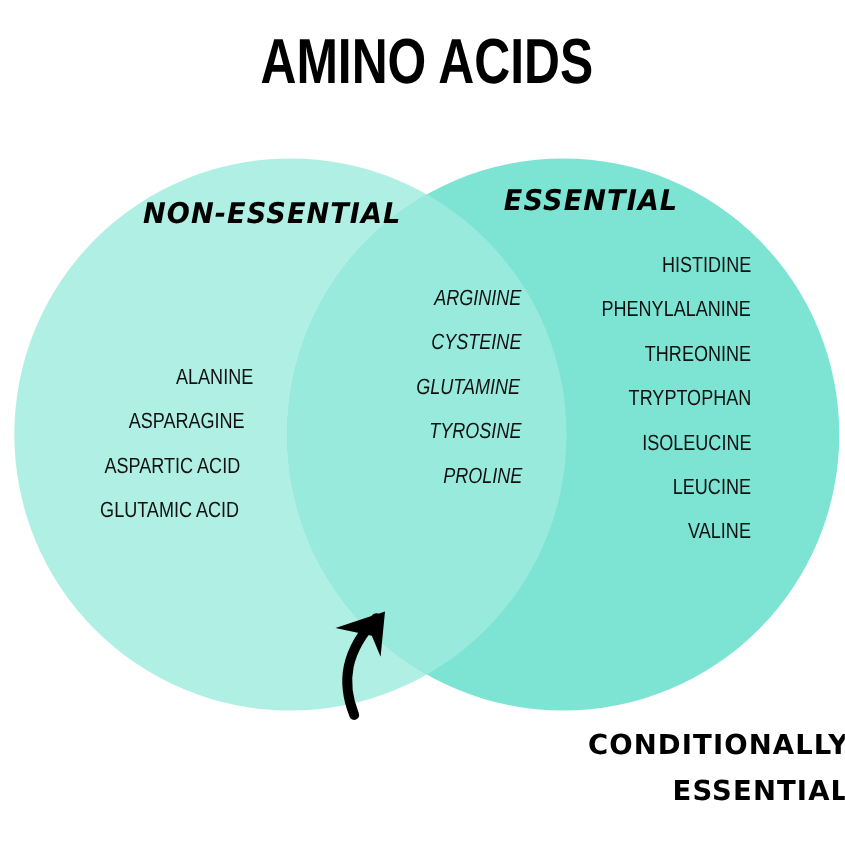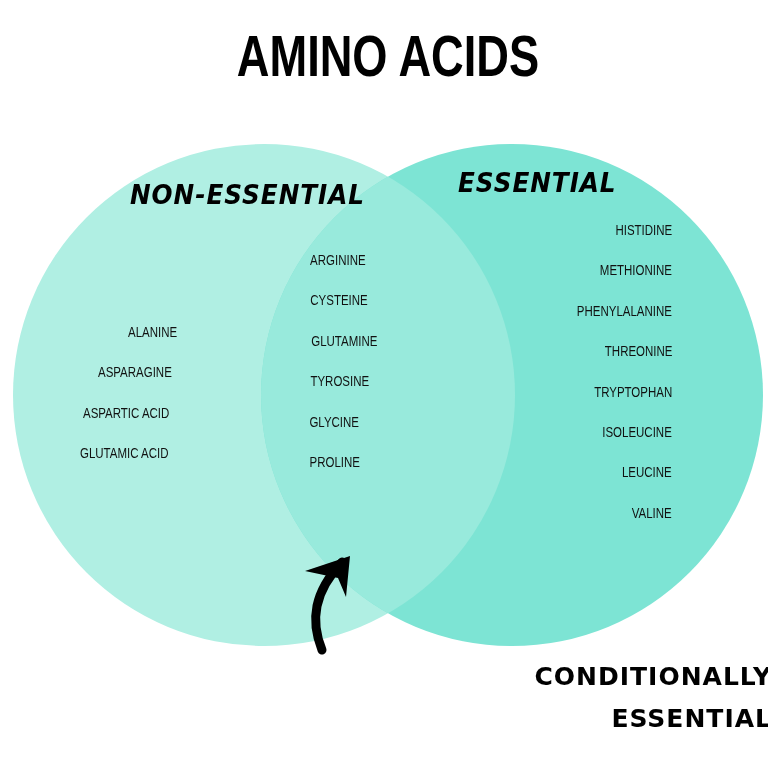--- a/index.html
+++ b/index.html
@@ -19,30 +19,30 @@
   .label-non { left: 126px; top: 180px; font-size: 26px; transform: scaleX(0.95); transform-origin: left; }
   .label-ess { left: 454px; top: 168px; font-size: 26px; transform: scaleX(0.95); transform-origin: left; }
   .cond {
     position: absolute; left: 0; width: 768px; text-align: right;
     font-family: "DejaVu Sans", sans-serif; font-weight: bold; 
     font-size: 25px; color: #000; letter-spacing: 1px;
   }
   .cond1 { top: 662px; }
   .cond2 { top: 704px; }
   .list {
-    position: absolute; margin: 0; padding: 0; list-style: none;
-    font-family: "Liberation Sans", sans-serif; font-size: 14px; color: #111;
+    position: absolute; margin: 11px; padding: 0; list-style: none;
+    font-family: "Liberation Sans", sans-serif; font-size: 20px; color: #111;
   }
   .list li {
     height: 40.4px; line-height: 40.4px; white-space: nowrap;
   }
   .list li span { display: inline-block; transform: scaleX(0.82); }
   .list-non { left: 76px; top: 312px; text-align: right; }
   .list-non li span { transform-origin: left; }
-  .list-cond { left: 300px; top: 240px; width: 168px; text-align: left; }
+  .list-cond { left: 300px; top: 240px; width: 168px; text-align: right; font-style: italic; }
   .list-cond li span { transform-origin: center; }
   .list-ess { left: 470px; top: 210px; width: 198px; text-align: right; }
   .list-ess li span { transform-origin: right; }
 </style>
 </head>
 <body>
 
 <div class="canvas">
 
   <svg class="venn" width="768" height="768" viewBox="0 0 768 768">
@@ -70,27 +70,25 @@
     <li><span>ASPARAGINE</span></li>
     <li><span>ASPARTIC ACID</span></li>
     <li><span>GLUTAMIC ACID</span></li>
   </ul>
 
   <ul class="list list-cond">
     <li><span>ARGININE</span></li>
     <li><span>CYSTEINE</span></li>
     <li><span>GLUTAMINE</span></li>
     <li><span>TYROSINE</span></li>
-    <li><span>GLYCINE</span></li>
     <li><span>PROLINE</span></li>
   </ul>
 
   <ul class="list list-ess">
     <li><span>HISTIDINE</span></li>
-    <li><span>METHIONINE</span></li>
     <li><span>PHENYLALANINE</span></li>
     <li><span>THREONINE</span></li>
     <li><span>TRYPTOPHAN</span></li>
     <li><span>ISOLEUCINE</span></li>
     <li><span>LEUCINE</span></li>
     <li><span>VALINE</span></li>
   </ul>
 
   <div class="cond cond1">CONDITIONALLY</div>
   <div class="cond cond2">ESSENTIAL</div>

